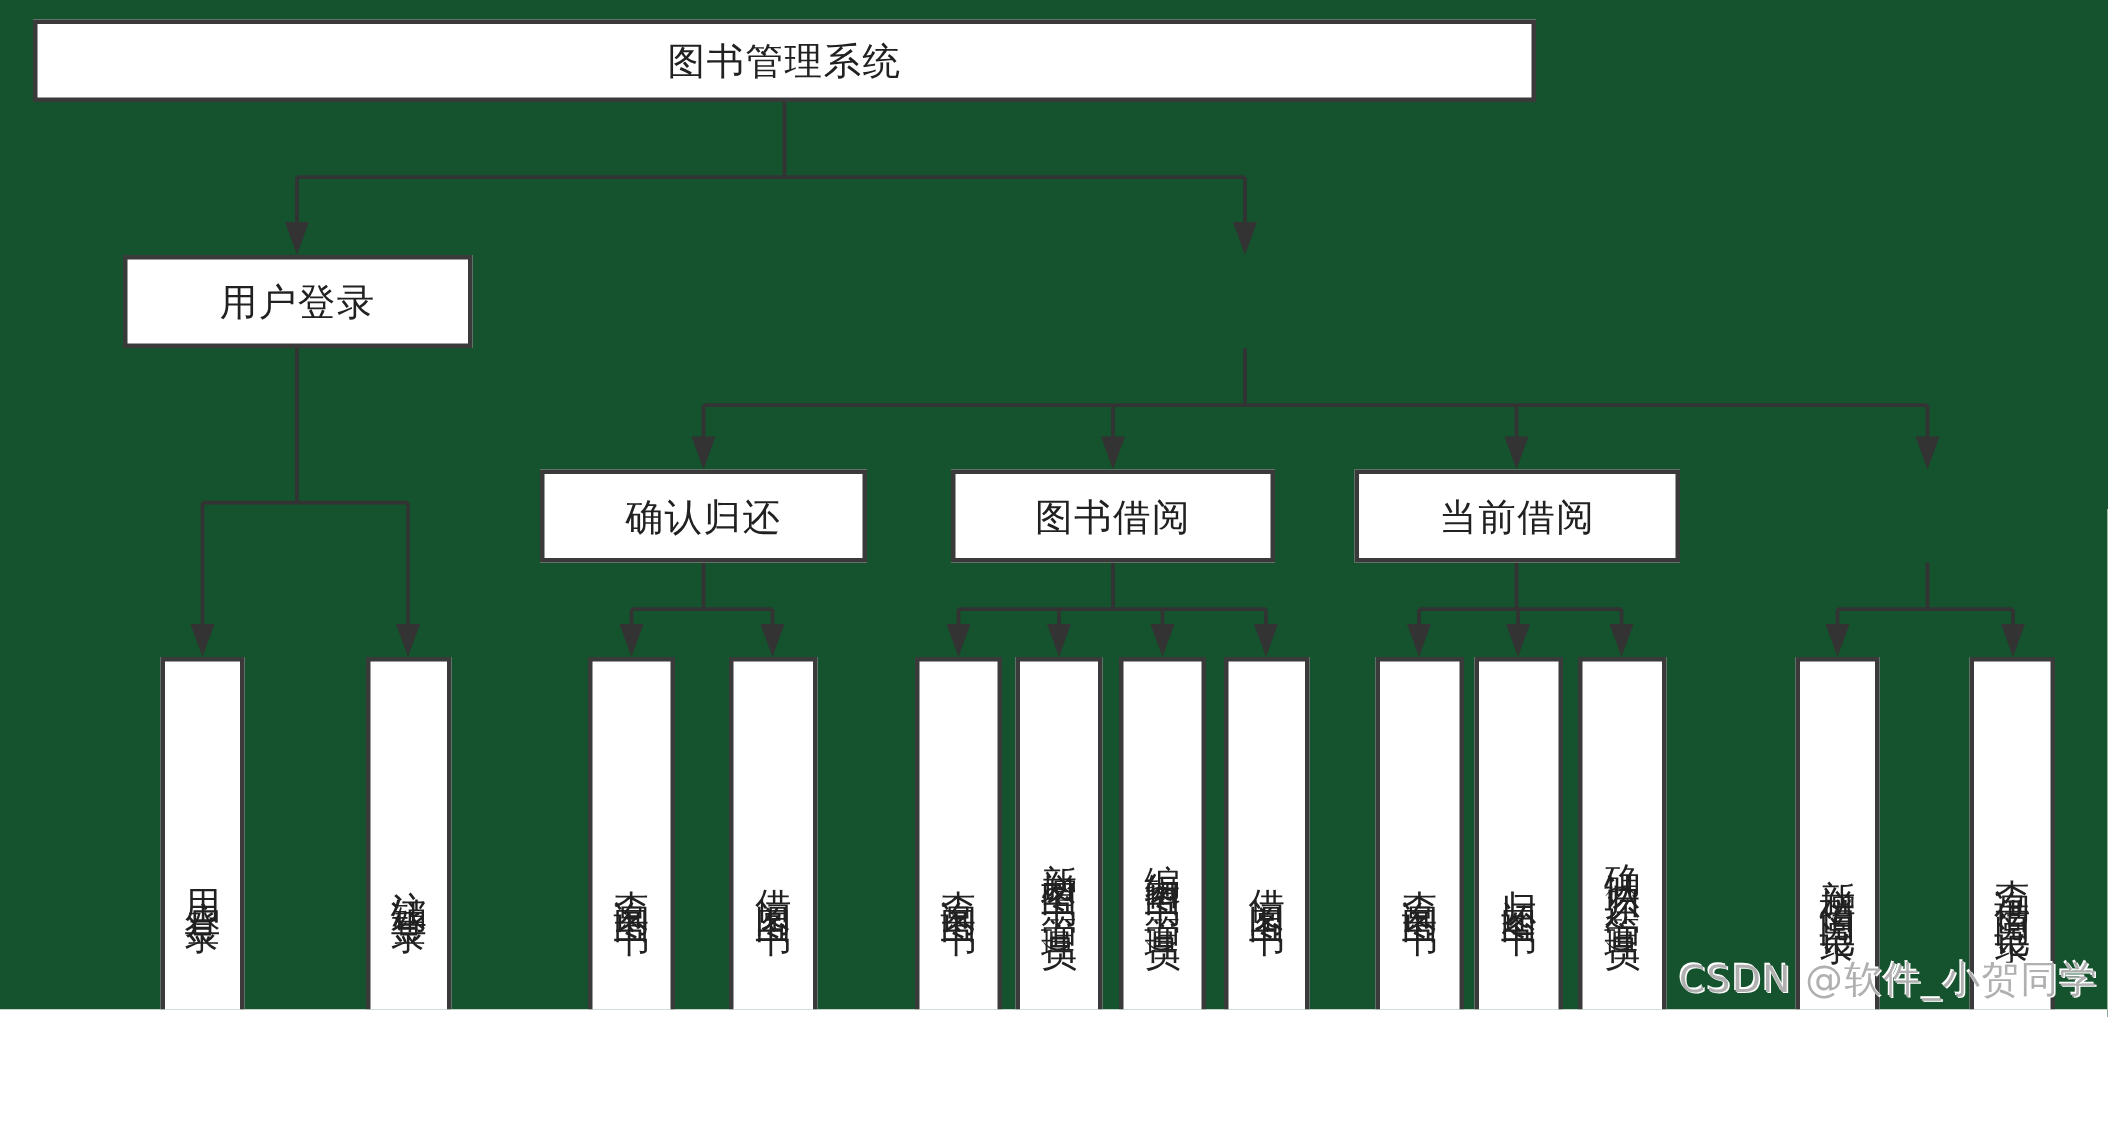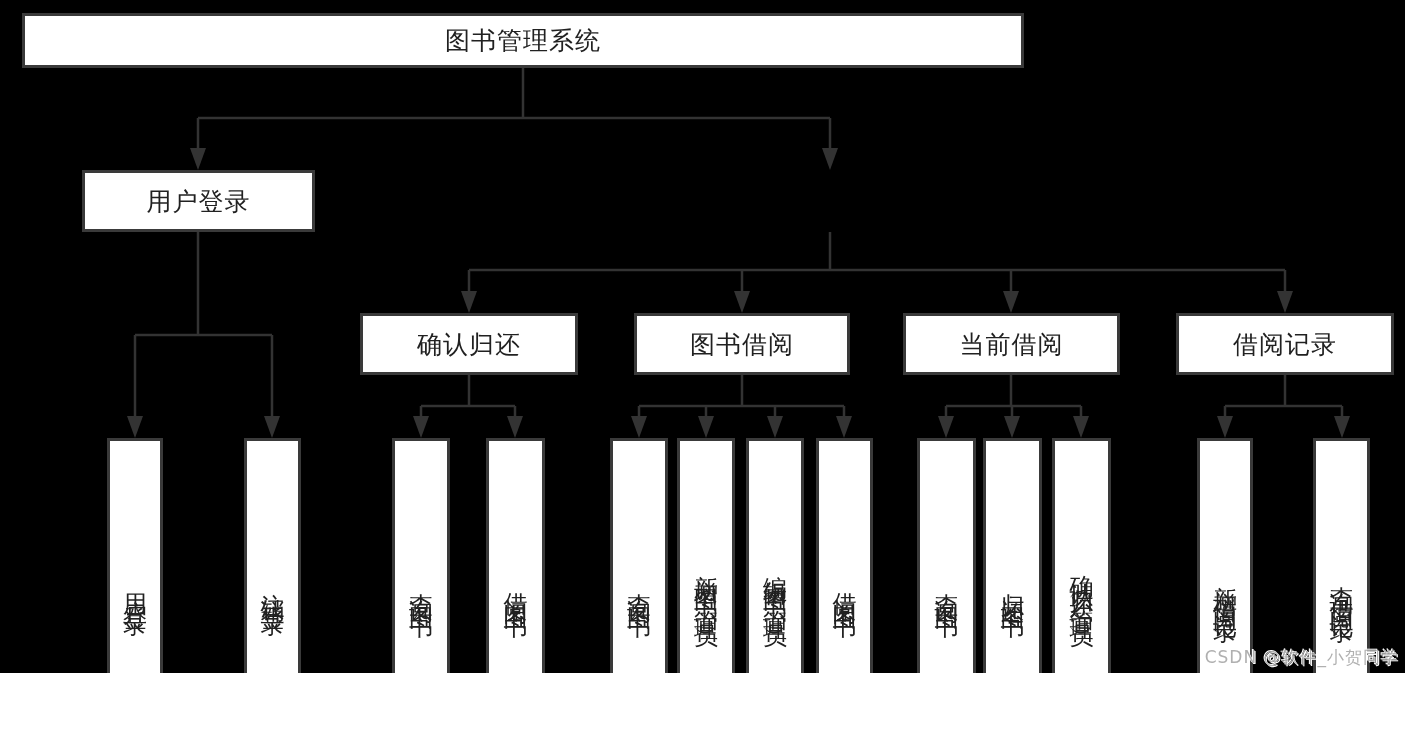--- a/index.html
+++ b/index.html
@@ -5,21 +5,21 @@
   html, body {
     margin: 0;
     padding: 0;
     background: #ffffff;
     font-family: "DejaVu Sans", "Liberation Sans", sans-serif;
   }
   .canvas {
     position: relative;
     width: 1405px;
     height: 673px;
-    background: #000000;
+    background: #14532d;
     overflow: hidden;
   }
   .wires {
     position: absolute;
     left: 0;
     top: 0;
     width: 1405px;
     height: 747px;
   }
   .node {
@@ -75,21 +75,21 @@
   .leaf-9  { left: 917px;  width: 59px; }
   .leaf-10 { left: 983px;  width: 59px; }
   .leaf-11 { left: 1052px; width: 59px; }
   .leaf-12 { left: 1197px; width: 56px; }
   .leaf-13 { left: 1313px; width: 57px; }
 
   .watermark {
     position: absolute;
     right: 6px;
     bottom: 4px;
-    font-size: 17px;
+    font-size: 25px;
     color: #b0b0b0;
     text-shadow: 1px 1px 0 #ffffff, -1px -1px 0 #ffffff;
     letter-spacing: 1px;
     white-space: nowrap;
   }
 </style>
 </head>
 <body>
 
 <div class="canvas">
@@ -177,23 +177,20 @@
 
   <div class="node node-l3-a">
     <span>确认归还</span>
   </div>
   <div class="node node-l3-b">
     <span>图书借阅</span>
   </div>
   <div class="node node-l3-c">
     <span>当前借阅</span>
   </div>
-  <div class="node node-l3-d">
-    <span>借阅记录</span>
-  </div>
 
   <div class="leaf leaf-1">
     <span class="vtext">用户登录</span>
   </div>
   <div class="leaf leaf-2">
     <span class="vtext">注销登录</span>
   </div>
 
   <div class="leaf leaf-3">
     <span class="vtext">查询图书</span>

